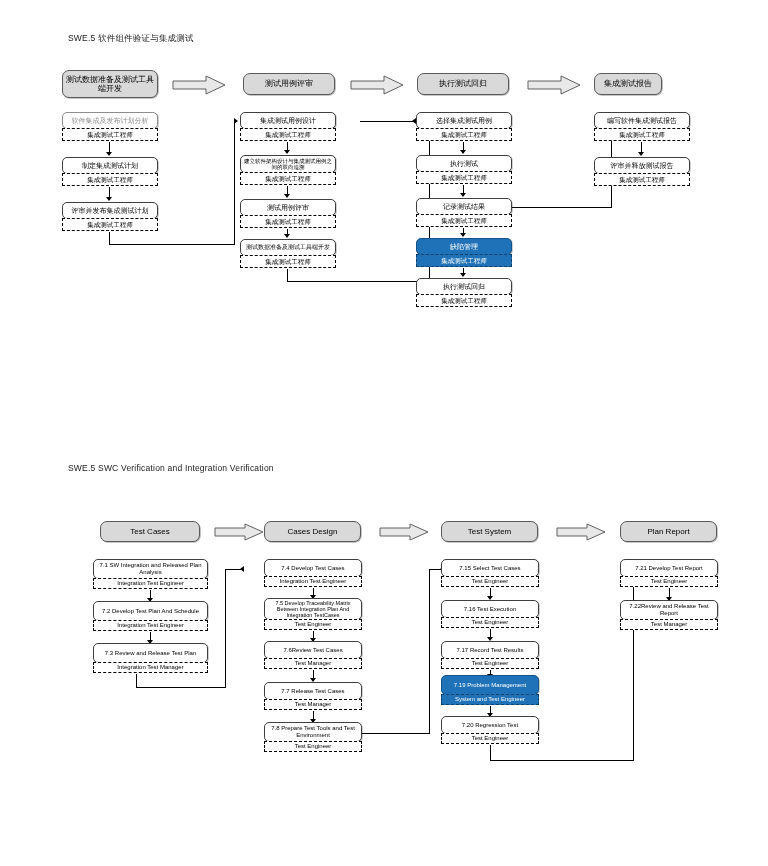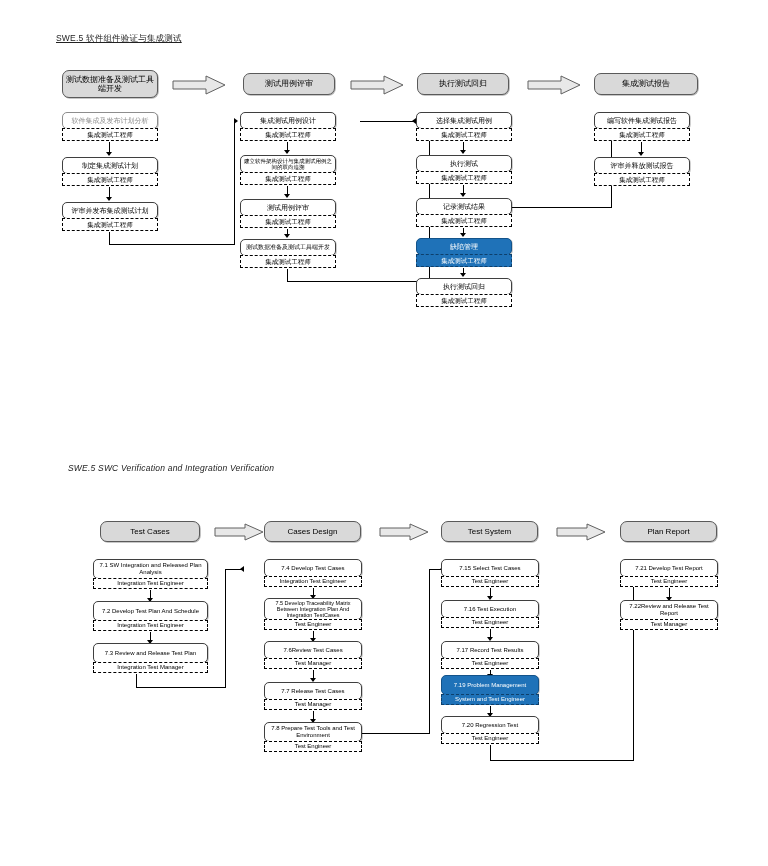--- a/index.html
+++ b/index.html
@@ -101,32 +101,32 @@
     border-right:3px solid transparent;
     border-bottom:4px solid #000;
     border-top:0;
   }
 </style>
 </head>
 <body>
 
 <div class="diagram">
 
-  <div class="section-title" style="left:56px;top:33px;text-decoration:underline;">SWE.5 软件组件验证与集成测试</div>
+  <div class="section-title" style="left:68px;top:33px;">SWE.5 软件组件验证与集成测试</div>
 
   <div class="phase cn" style="left:62px;top:70px;width:96px;height:28px;">
     <span>测试数据准备及测试工具端开发</span>
   </div>
   <div class="phase cn" style="left:243px;top:73px;width:92px;height:22px;">
     <span>测试用例评审</span>
   </div>
   <div class="phase cn" style="left:417px;top:73px;width:92px;height:22px;">
     <span>执行测试回归</span>
   </div>
-  <div class="phase cn" style="left:594px;top:73px;width:104px;height:22px;">
+  <div class="phase cn" style="left:594px;top:73px;width:68px;height:22px;">
     <span>集成测试报告</span>
   </div>
 
   <svg class="blockarrow" style="left:172px;top:75px;" width="54" height="20" viewBox="0 0 54 20">
     <polygon points="1,6 34,6 34,1 53,10 34,19 34,14 1,14" fill="#e8e8e8" stroke="#606060" stroke-width="1"></polygon>
   </svg>
   <svg class="blockarrow" style="left:350px;top:75px;" width="54" height="20" viewBox="0 0 54 20">
     <polygon points="1,6 34,6 34,1 53,10 34,19 34,14 1,14" fill="#e8e8e8" stroke="#606060" stroke-width="1"></polygon>
   </svg>
   <svg class="blockarrow" style="left:527px;top:75px;" width="54" height="20" viewBox="0 0 54 20">
@@ -234,21 +234,21 @@
   <div class="arrowhead" style="left:638px;top:152px;"></div>
 
   <div class="task cn" style="left:594px;top:157px;width:96px;">
     <div class="body" style="height:17px;">评审并释放测试报告</div>
     <div class="role" style="height:13px;">集成测试工程师</div>
   </div>
 </div>
 
 <div class="diagram">
 
-  <div class="section-title" style="left:68px;top:463px;font-style:italic;">SWE.5 SWC Verification and Integration Verification</div>
+  <div class="section-title" style="left:68px;top:463px;">SWE.5 SWC Verification and Integration Verification</div>
 
   <div class="phase en" style="left:100px;top:521px;width:100px;height:21px;">
     <span>Test Cases</span>
   </div>
   <div class="phase en" style="left:264px;top:521px;width:97px;height:21px;">
     <span>Cases Design</span>
   </div>
   <div class="phase en" style="left:441px;top:521px;width:97px;height:21px;">
     <span>Test System</span>
   </div>

